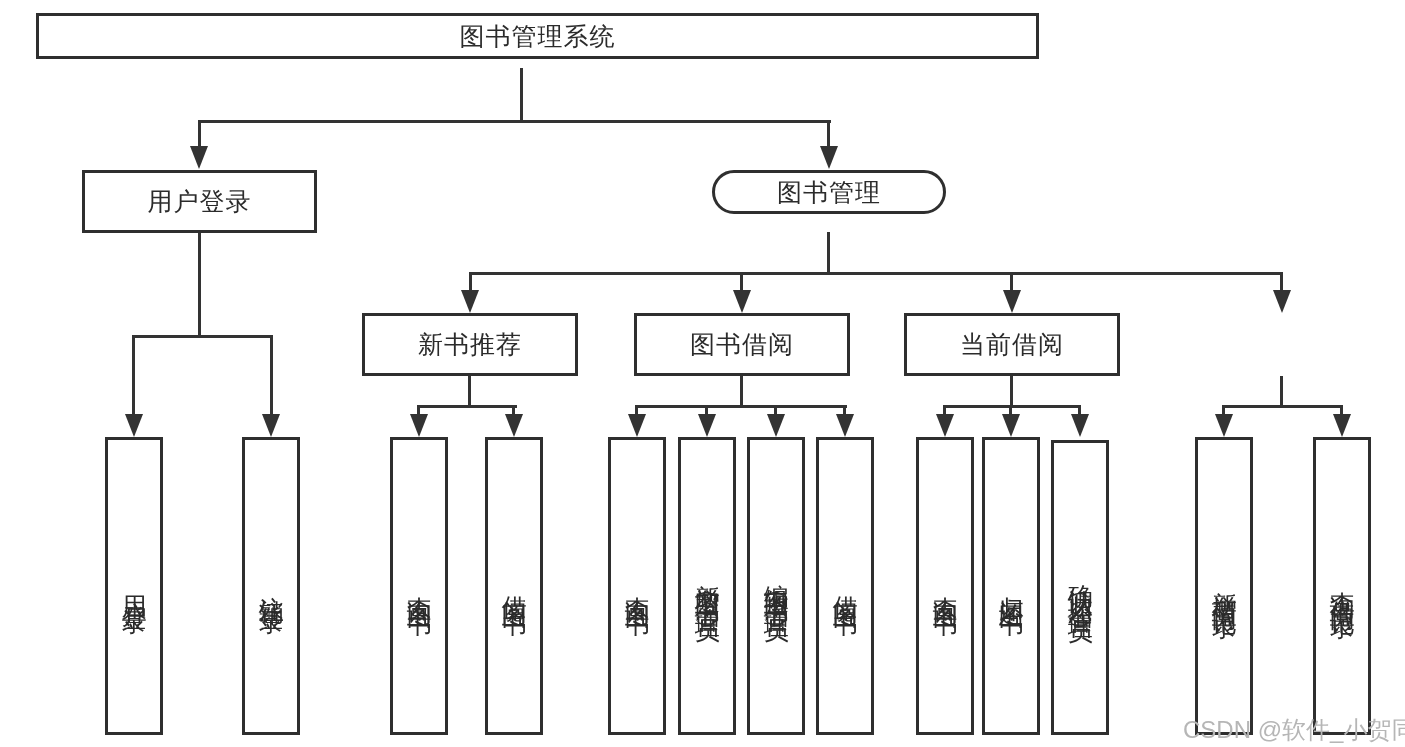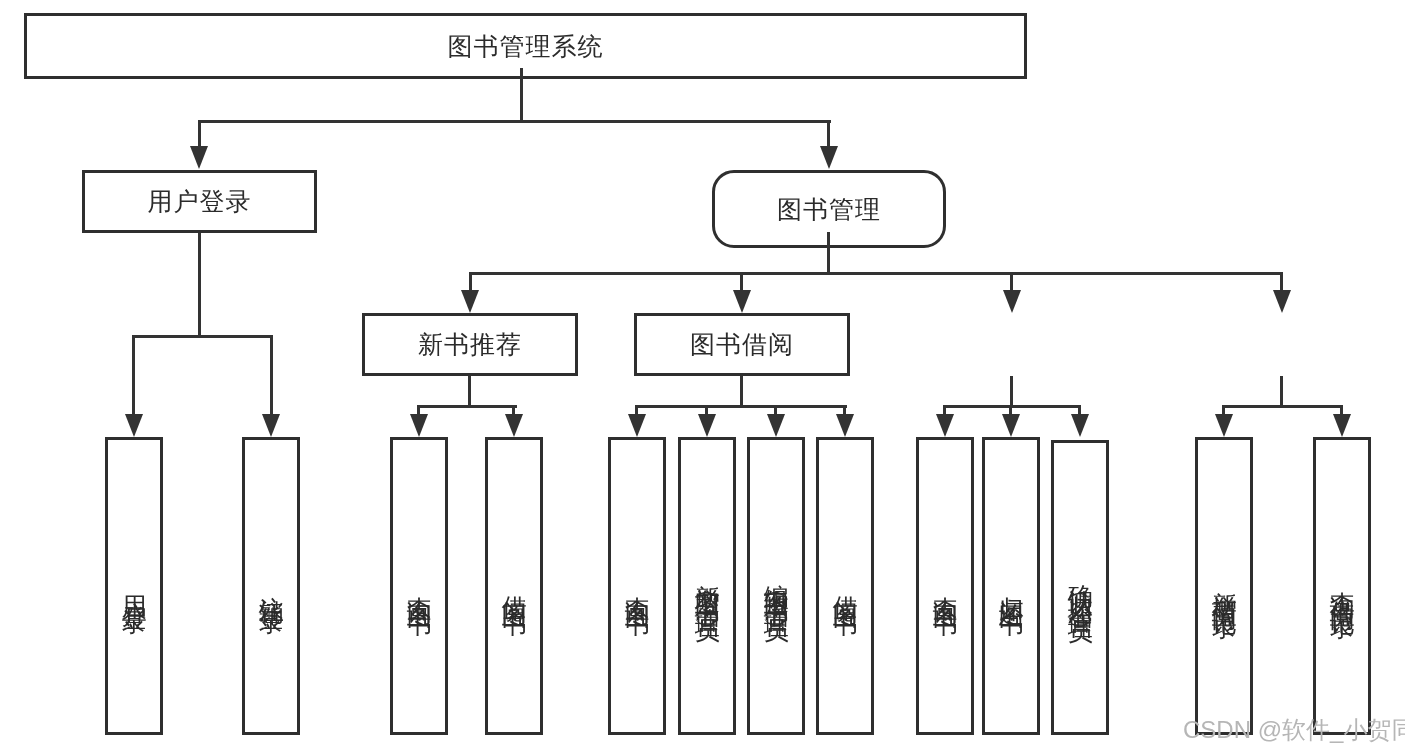--- a/index.html
+++ b/index.html
@@ -50,40 +50,43 @@
     font-size: 24px;
     color: #b6b6b6;
     white-space: nowrap;
   }
 </style>
 </head>
 <body>
 
 <div class="stage">
 
-  <div class="box hbox" style="left:24px; top:13px; width:1003px; height:66px;text-align:center;">
+  <div class="box hbox" style="left:36px; top:13px; width:1003px; height:46px;text-align:center;">
     <span>图书管理系统</span>
   </div>
 
   <div class="box hbox" style="left:82px; top:170px; width:235px; height:63px;">
     <span>用户登录</span>
   </div>
 
-  <div class="box hbox" style="left:712px; top:170px; width:234px; height:78px;border-radius:22px;">
+  <div class="box hbox" style="left:712px; top:170px; width:234px; height:44px;border-radius:22px;">
     <span>图书管理</span>
   </div>
 
   <div class="box hbox" style="left:362px; top:313px; width:216px; height:63px;">
     <span>新书推荐</span>
   </div>
 
   <div class="box hbox" style="left:634px; top:313px; width:216px; height:63px;">
     <span>图书借阅</span>
   </div>
 
+  <div class="box hbox" style="left:904px; top:313px; width:216px; height:63px;">
+    <span>当前借阅</span>
+  </div>
 
 
   <div class="box vbox" style="left:105px; top:437px; width:58px; height:298px;">
     <span>用户登录</span>
   </div>
   <div class="box vbox" style="left:242px; top:437px; width:58px; height:298px;">
     <span>注销登录</span>
   </div>
 
   <div class="box vbox" style="left:390px; top:437px; width:58px; height:298px;">

